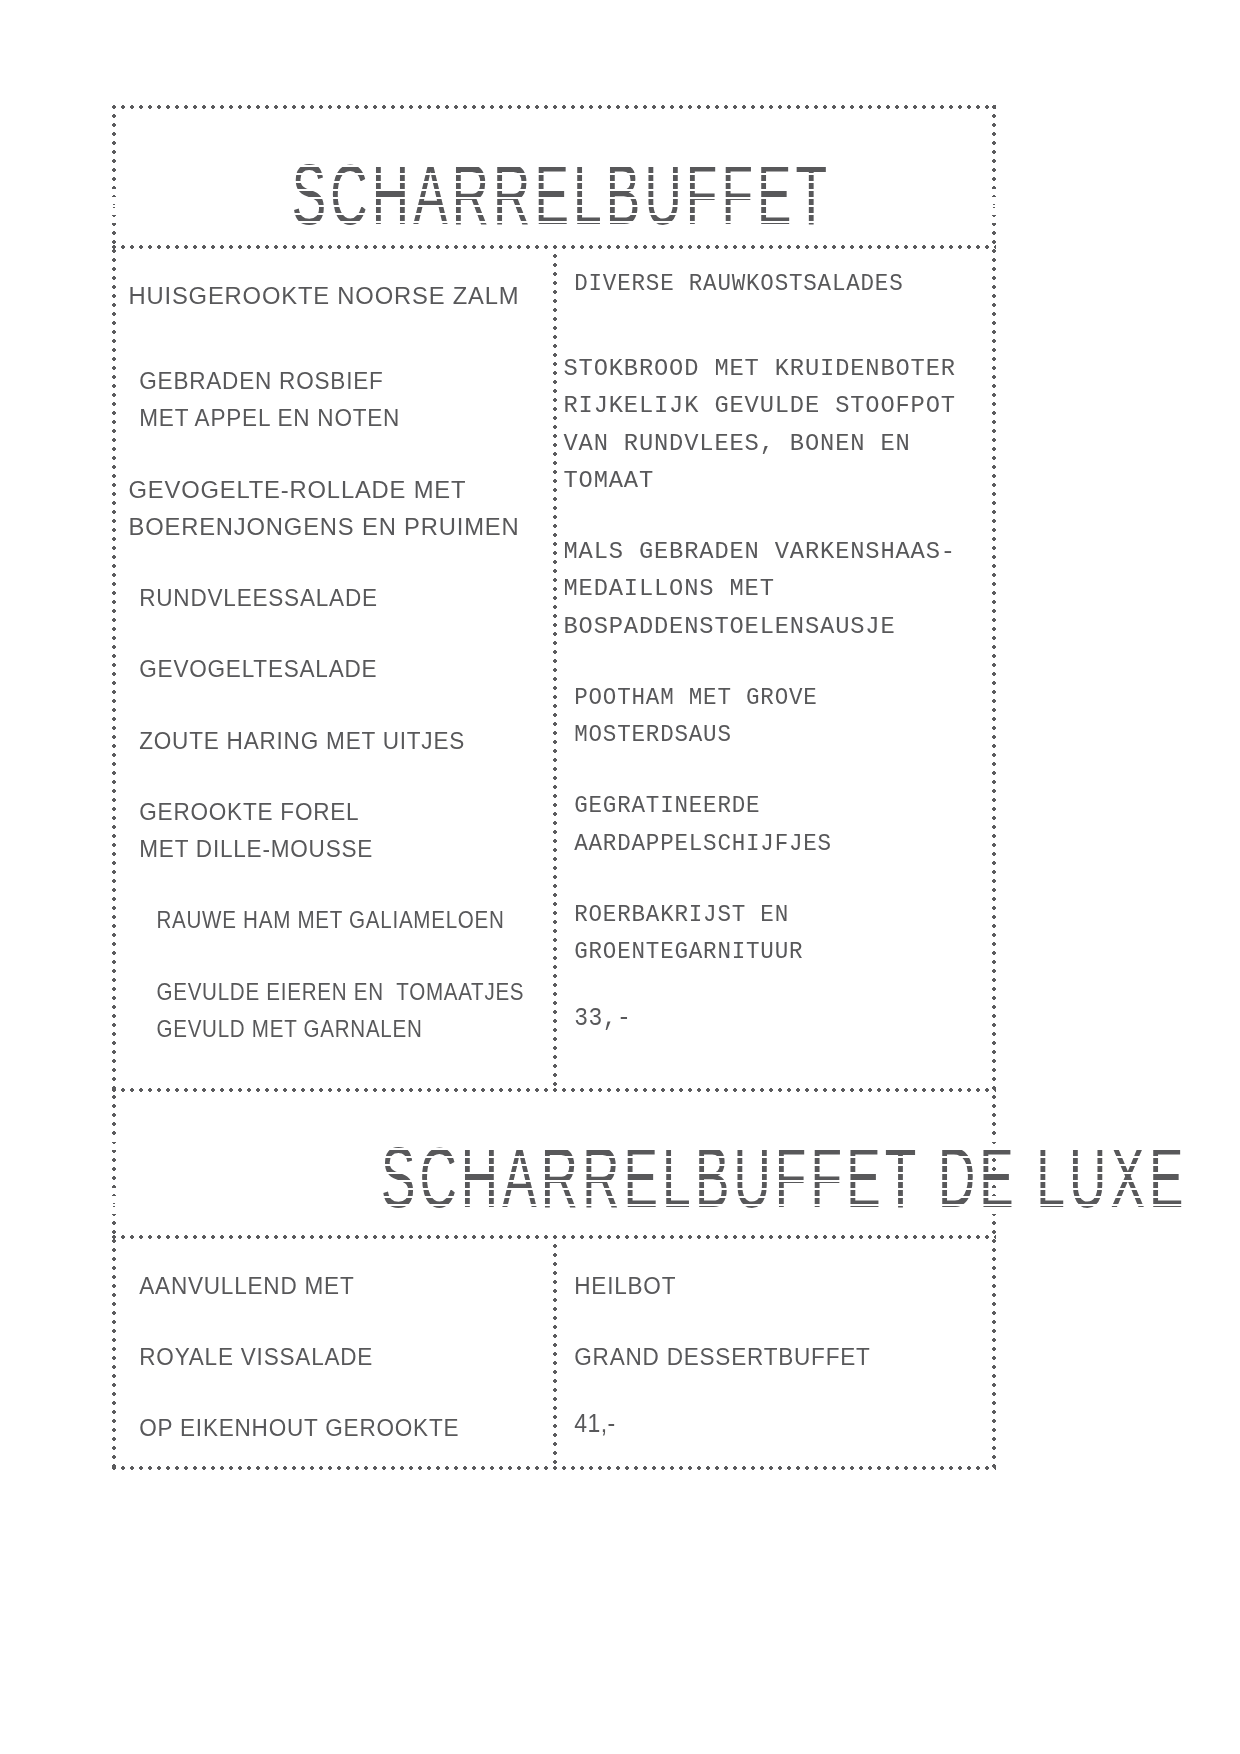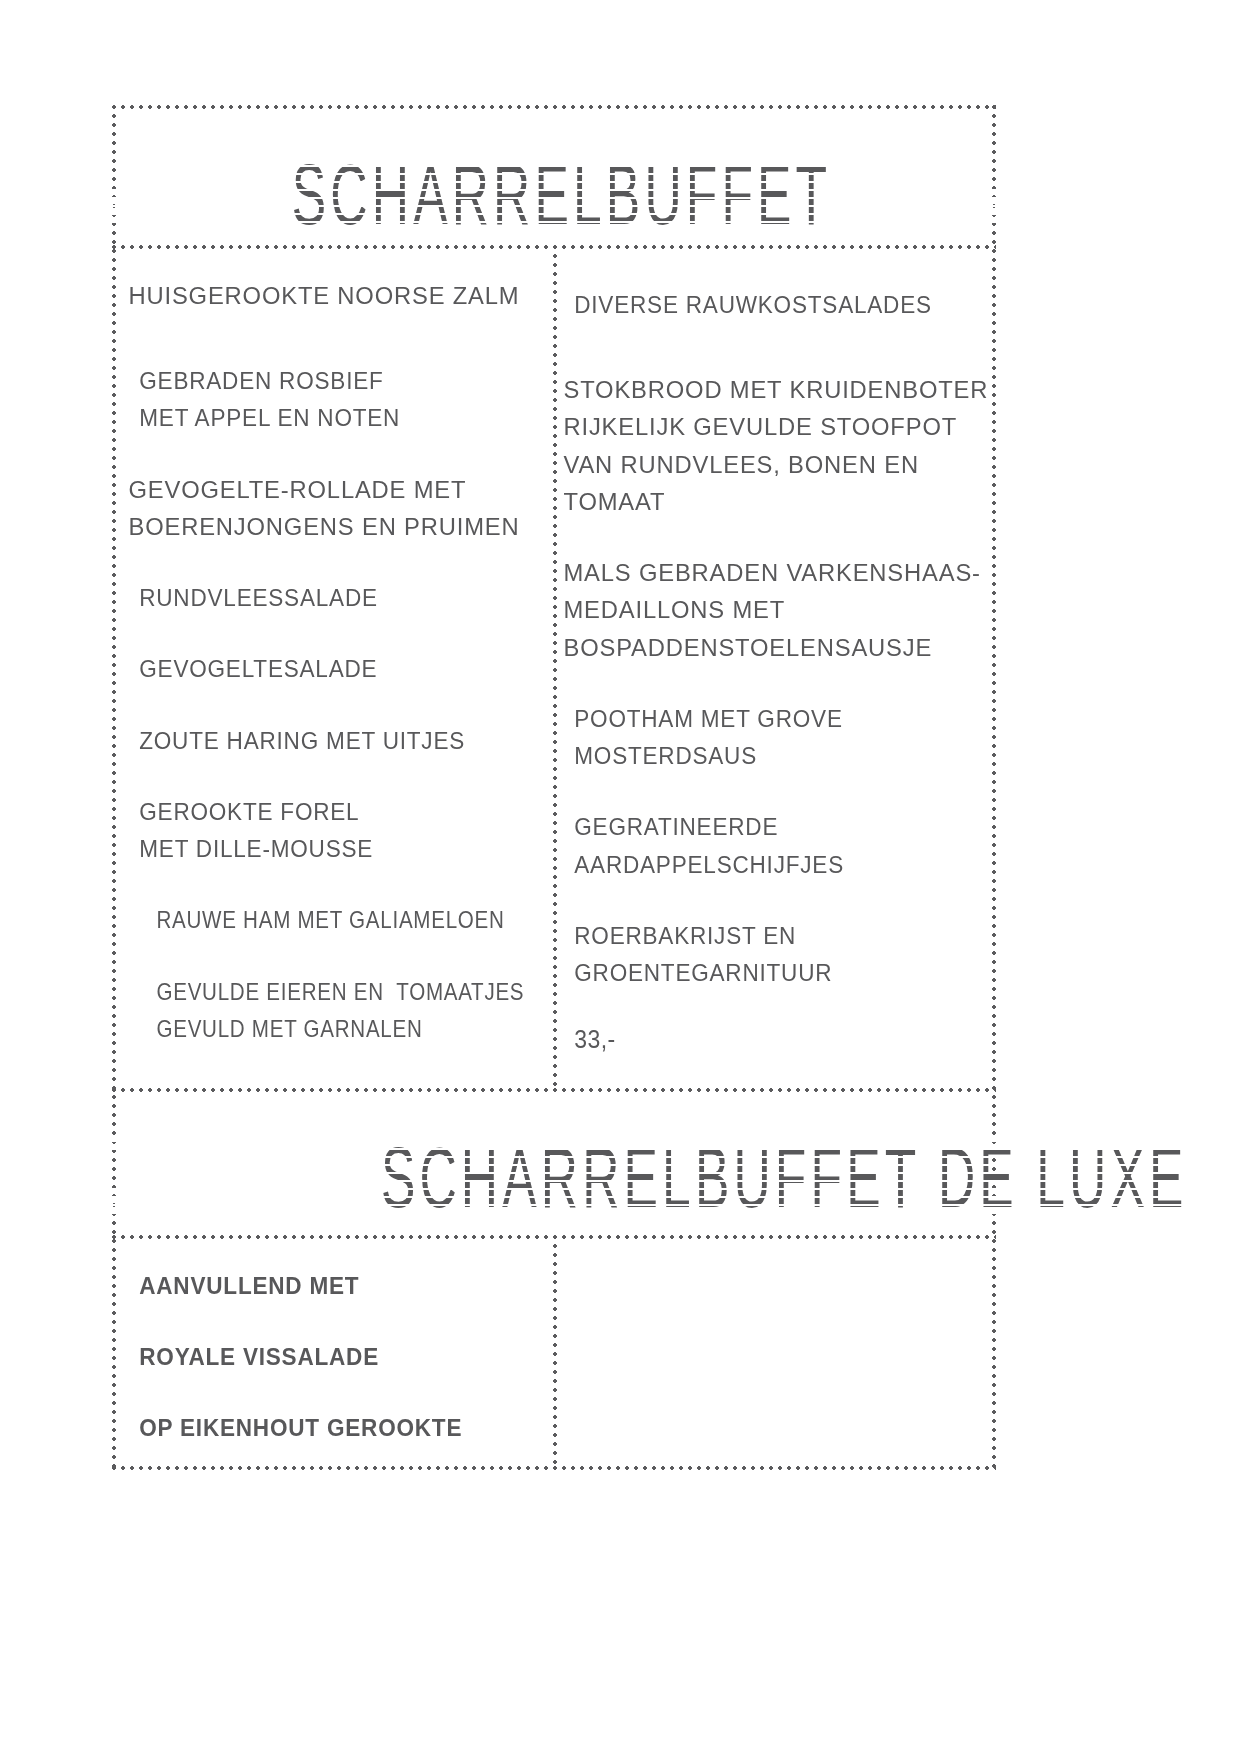--- a/index.html
+++ b/index.html
@@ -165,21 +165,21 @@
     <div class="item">MET DILLE-MOUSSE</div>
     <div class="gap"></div>
 
     <div class="item tight">RAUWE HAM MET GALIAMELOEN</div>
     <div class="gap"></div>
 
     <div class="item tight">GEVULDE EIEREN EN  TOMAATJES</div>
     <div class="item tight">GEVULD MET GARNALEN</div>
   </div>
 
-  <div class="col" style="left:445px; top:181px; width:431px;">
+  <div class="col" style="left:445px; top:160px; width:431px;font-family:Liberation Mono, monospace;">
     <div class="item">DIVERSE RAUWKOSTSALADES</div>
     <div class="gap-lg"></div>
 
     <div class="item wide">STOKBROOD MET KRUIDENBOTER</div>
     <div class="item wide">RIJKELIJK GEVULDE STOOFPOT</div>
     <div class="item wide">VAN RUNDVLEES, BONEN EN</div>
     <div class="item wide">TOMAAT</div>
     <div class="gap"></div>
 
     <div class="item wide">MALS GEBRADEN VARKENSHAAS-</div>
@@ -202,22 +202,29 @@
     <div class="price">33,-</div>
   </div>
 
   <div class="band-title" id="title-luxe">
     <span class="stack">
       <span class="base">SCHARRELBUFFET DE LUXE</span>
       <span class="stripe"></span>
     </span>
   </div>
 
-  <div class="col" style="left:10px; top:1162px; width:431px;font-weight:bold;">
+  <div class="col" style="left:10px; top:1162px; width:431px;">
     <div class="item">AANVULLEND MET</div>
     <div class="gap"></div>
     <div class="item">ROYALE VISSALADE</div>
     <div class="gap"></div>
     <div class="item">OP EIKENHOUT GEROOKTE</div>
   </div>
 
+  <div class="col" style="left:445px; top:1162px; width:431px;">
+    <div class="item">HEILBOT</div>
+    <div class="gap"></div>
+    <div class="item">GRAND DESSERTBUFFET</div>
+    <div class="gap"></div>
+    <div class="price">41,-</div>
+  </div>
 
 </div>
 
 </body></html>

